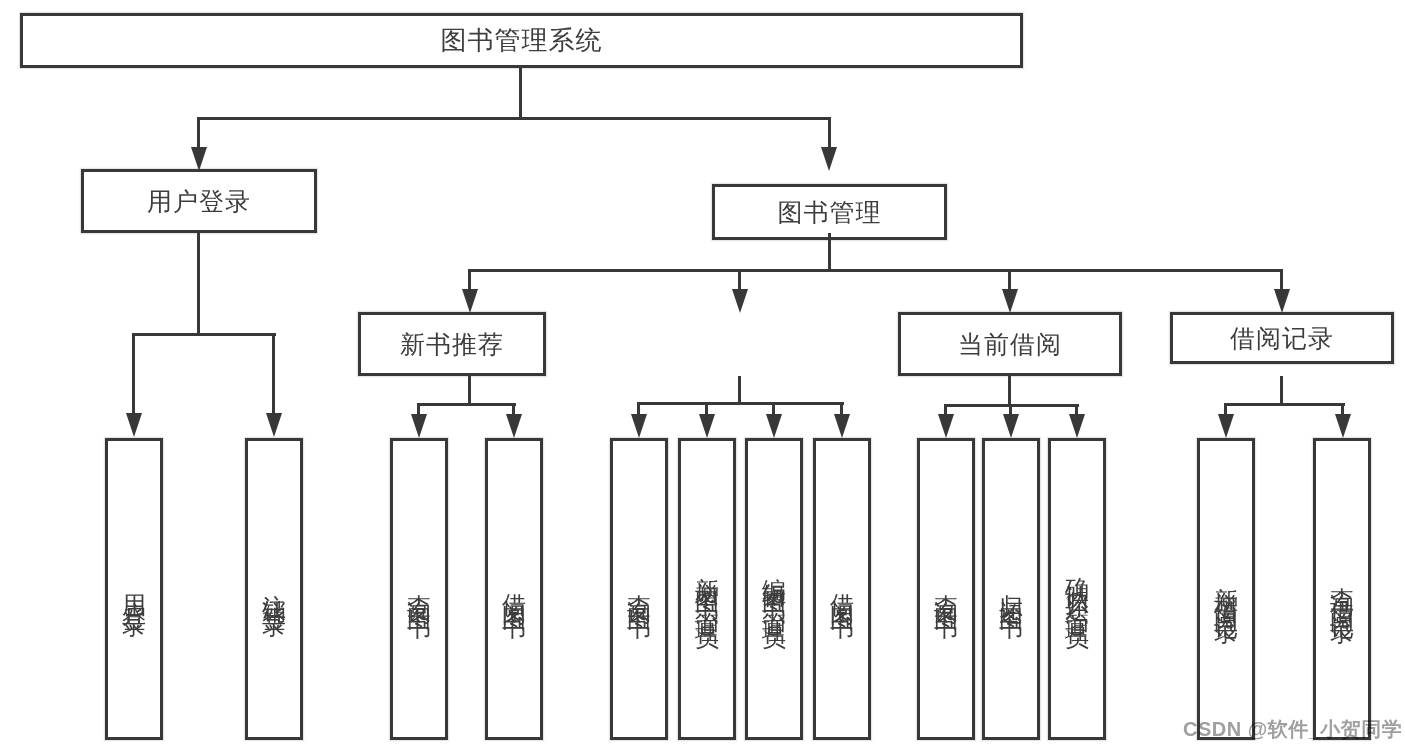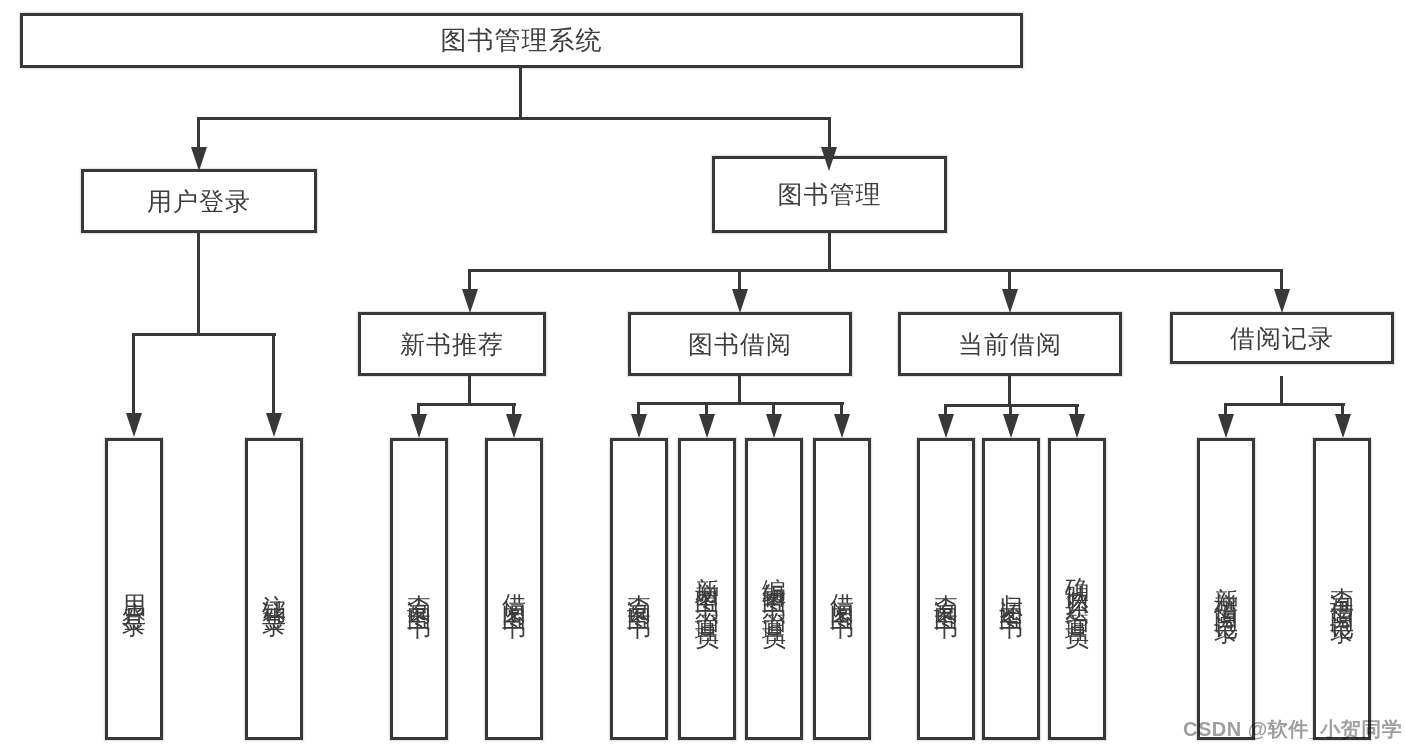--- a/index.html
+++ b/index.html
@@ -50,25 +50,24 @@
 </style>
 </head>
 <body>
 
 <div id="canvas">
 
   <div class="box hbox root" style="left:20px;top:13px;width:1003px;height:55px">图书管理系统</div>
 
   <div class="box hbox" style="left:81px;top:169px;width:236px;height:64px">用户登录</div>
 
-  <div class="box hbox" style="left:712px;top:156px;width:235px;height:77px">图书管理</div>
+  <div class="box hbox" style="left:712px;top:184px;width:235px;height:56px">图书管理</div>
 
   <div class="box hbox" style="left:358px;top:312px;width:188px;height:64px">新书推荐</div>
 
-  <div class="box hbox" style="left:628px;top:312px;width:224px;height:64px">图书借阅</div>
 
   <div class="box hbox" style="left:898px;top:312px;width:224px;height:64px">当前借阅</div>
 
   <div class="box hbox" style="left:1170px;top:312px;width:224px;height:52px">借阅记录</div>
 
   <div class="box leaf" style="left:105px">用户登录</div>
   <div class="box leaf" style="left:245px">注销登录</div>
 
   <div class="box leaf" style="left:390px">查询图书</div>
   <div class="box leaf" style="left:485px">借阅图书</div>

